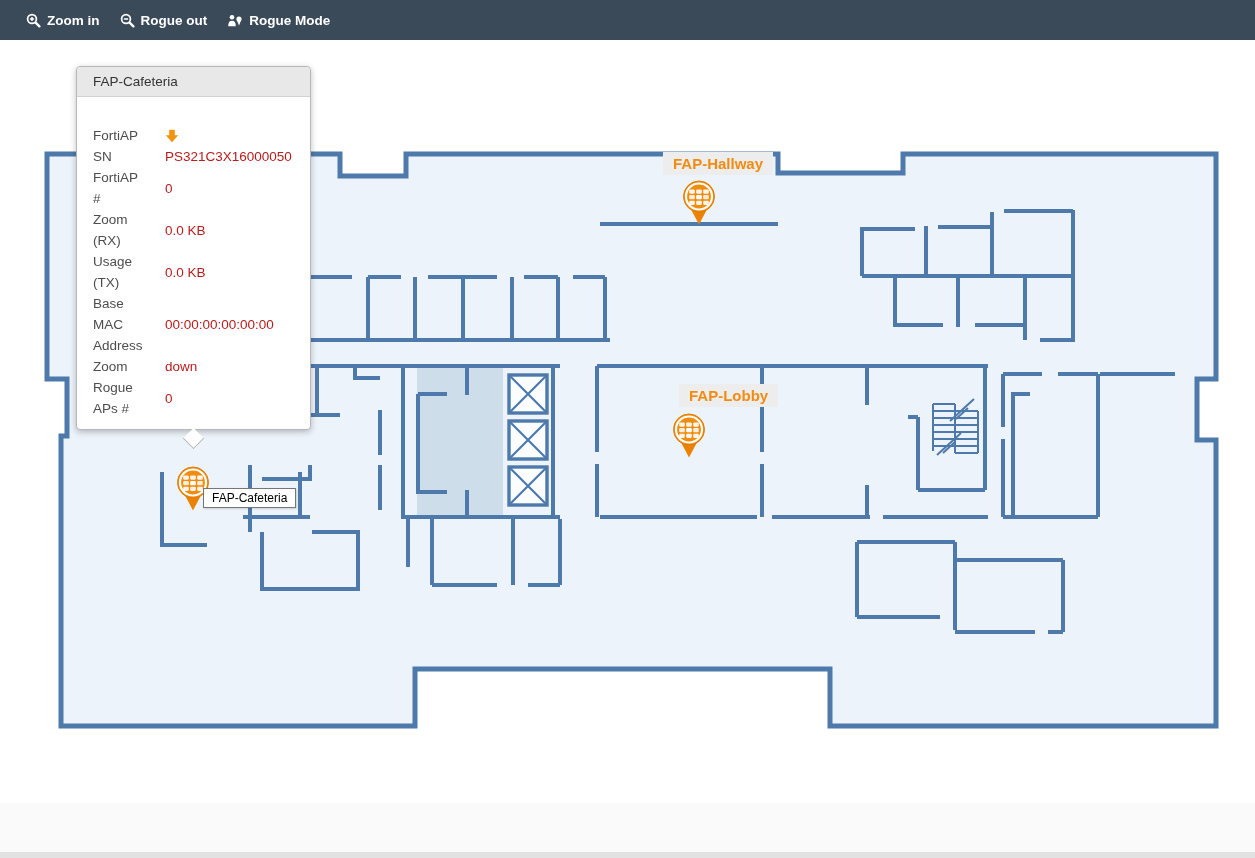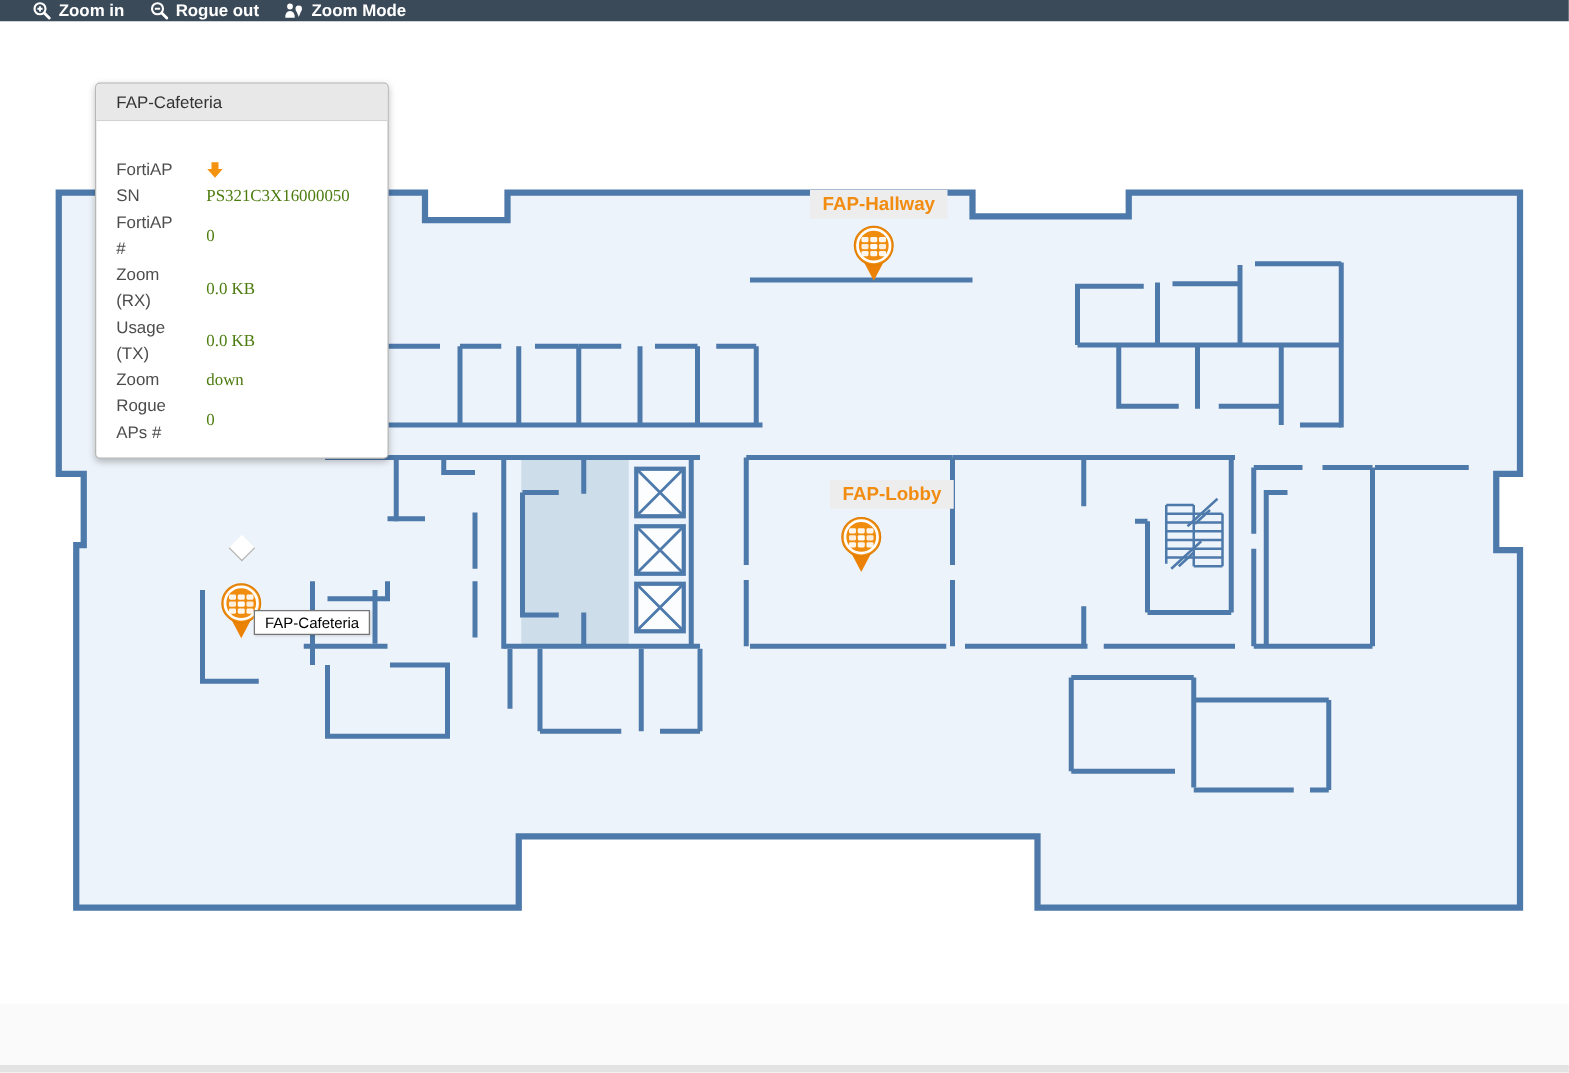--- a/index.html
+++ b/index.html
@@ -3,51 +3,51 @@
 <meta charset="utf-8">
 <style>
   html,body{margin:0;padding:0;}
   body{
     width:1255px;height:858px;position:relative;overflow:hidden;
     font-family:"Liberation Sans","DejaVu Sans",sans-serif;
     background:#ffffff;
   }
   
   .toolbar{
-    position:absolute;left:0;top:0;width:1255px;height:17px;
+    position:absolute;left:0;top:0;width:1255px;height:40px;
     background:#3b4a59;display:flex;align-items:center;
     padding-left:26px;box-sizing:border-box;gap:20px;z-index:20;
   }
   .tb-item{display:flex;align-items:center;gap:6px;color:#fff;
     font-size:13.5px;font-weight:600;cursor:pointer;white-space:nowrap;}
   .tb-item svg{display:block;}
   
   .map-area{position:absolute;left:0;top:27px;width:1255px;height:776px;background:#fff;}
   .floor-svg{position:absolute;left:0;top:0;z-index:1;}
   
   .ap-label{
     position:absolute;z-index:3;background:#ededed;color:#f28c10;
-    font-size:15px;font-weight:bold;padding:3px 10px;white-space:nowrap;
+    font-size:15px;font-weight:bold;padding:3px 10px;white-space:nowrap;margin-left:15px;
   }
   .ap-marker{position:absolute;z-index:3;width:38px;height:46px;cursor:pointer;}
   
   .popup{
     position:absolute;left:76px;top:66px;width:235px;z-index:5;
     background:#fff;border:1px solid #b7b7b7;border-radius:4px;
     box-shadow:0 2px 6px rgba(0,0,0,.25);box-sizing:border-box;
   }
   .popup-header{
     background:#e8e8e8;border-bottom:1px solid #d2d2d2;
     border-radius:4px 4px 0 0;padding:7px 16px;
     font-size:13.5px;color:#333;
   }
   .popup-body{padding:28px 16px 10px 16px;font-size:13.5px;line-height:21px;color:#333;}
   .popup-row{display:grid;grid-template-columns:72px 1fr;align-items:center;}
   .popup-row .lbl{color:#4d4d4d;padding-right:20px;box-sizing:border-box;}
-  .popup-row .val{color:#4d7c0f;font-family:Liberation Serif, serif;}
+  .popup-row .val{color:#b91c1c;}
   .popup-caret{
     position:absolute;left:186px;top:431px;width:14px;height:14px;z-index:6;
     background:#fff;transform:rotate(45deg);
     border-right:1px solid #b7b7b7;border-bottom:1px solid #b7b7b7;
   }
   
   .sys-tooltip{
     position:absolute;left:203px;top:488px;z-index:7;
     background:#fff;border:1px solid #767676;color:#000;
     font-size:12px;padding:2px 8px;white-space:nowrap;
@@ -105,21 +105,21 @@
   </div>
   <div class="tb-item">
     <span>
       <svg width="16" height="15" viewBox="0 0 16 15">
         <circle cx="5" cy="4.2" r="2.3" fill="#fff"></circle>
         <path d="M1.2,13.2 Q1.2,7.8 5,7.8 Q8.8,7.8 8.8,13.2 Z" fill="#fff"></path>
         <circle cx="12" cy="6" r="2.6" fill="#fff"></circle>
         <path d="M10,7.6 L12,12.6 L14,7.6 Z" fill="#fff"></path>
       </svg>
     </span>
-    <span>Zoom Mode</span>
+    <span>Rogue Mode</span>
   </div>
 </div>
 
 <div class="map-area">
   <svg class="floor-svg" width="1255" height="803" viewBox="0 0 1255 803">
 
     <path d="M47,127 H340 V149 H406 V127 H778 V146 H903 V127 H1216 V352 H1197 V413 H1216 V699 H830 V642 H415 V699 H61 V409 H67 V352 H47 Z" fill="#edf3fa" stroke="#4e7aab" stroke-width="5" stroke-linejoin="miter"></path>
 
     <rect x="417" y="341" width="86" height="148" fill="#cddeea"></rect>
 
@@ -257,20 +257,24 @@
     </div>
     <div class="popup-row">
       <span class="lbl">Zoom (RX)</span>
       <span class="val">0.0 KB</span>
     </div>
     <div class="popup-row">
       <span class="lbl">Usage (TX)</span>
       <span class="val">0.0 KB</span>
     </div>
     <div class="popup-row">
+      <span class="lbl">Base MAC Address</span>
+      <span class="val">00:00:00:00:00:00</span>
+    </div>
+    <div class="popup-row">
       <span class="lbl">Zoom</span>
       <span class="val">down</span>
     </div>
     <div class="popup-row">
       <span class="lbl">Rogue APs #</span>
       <span class="val">0</span>
     </div>
   </div>
 </div>
 <div class="popup-caret"></div>

